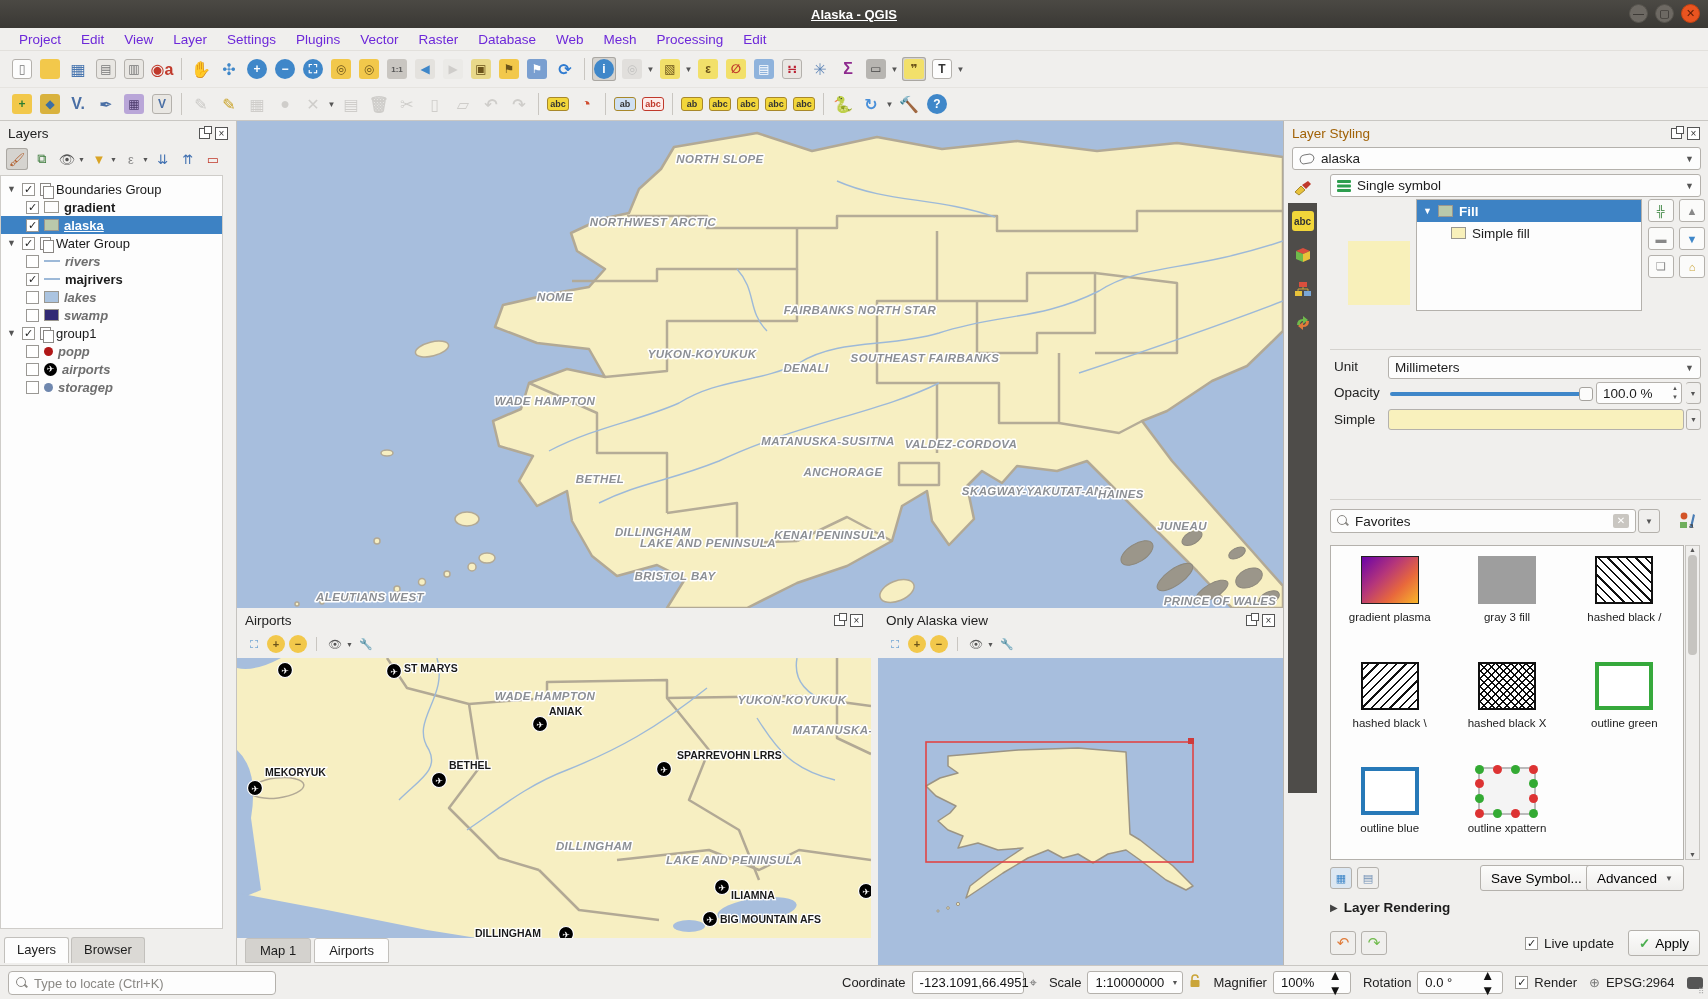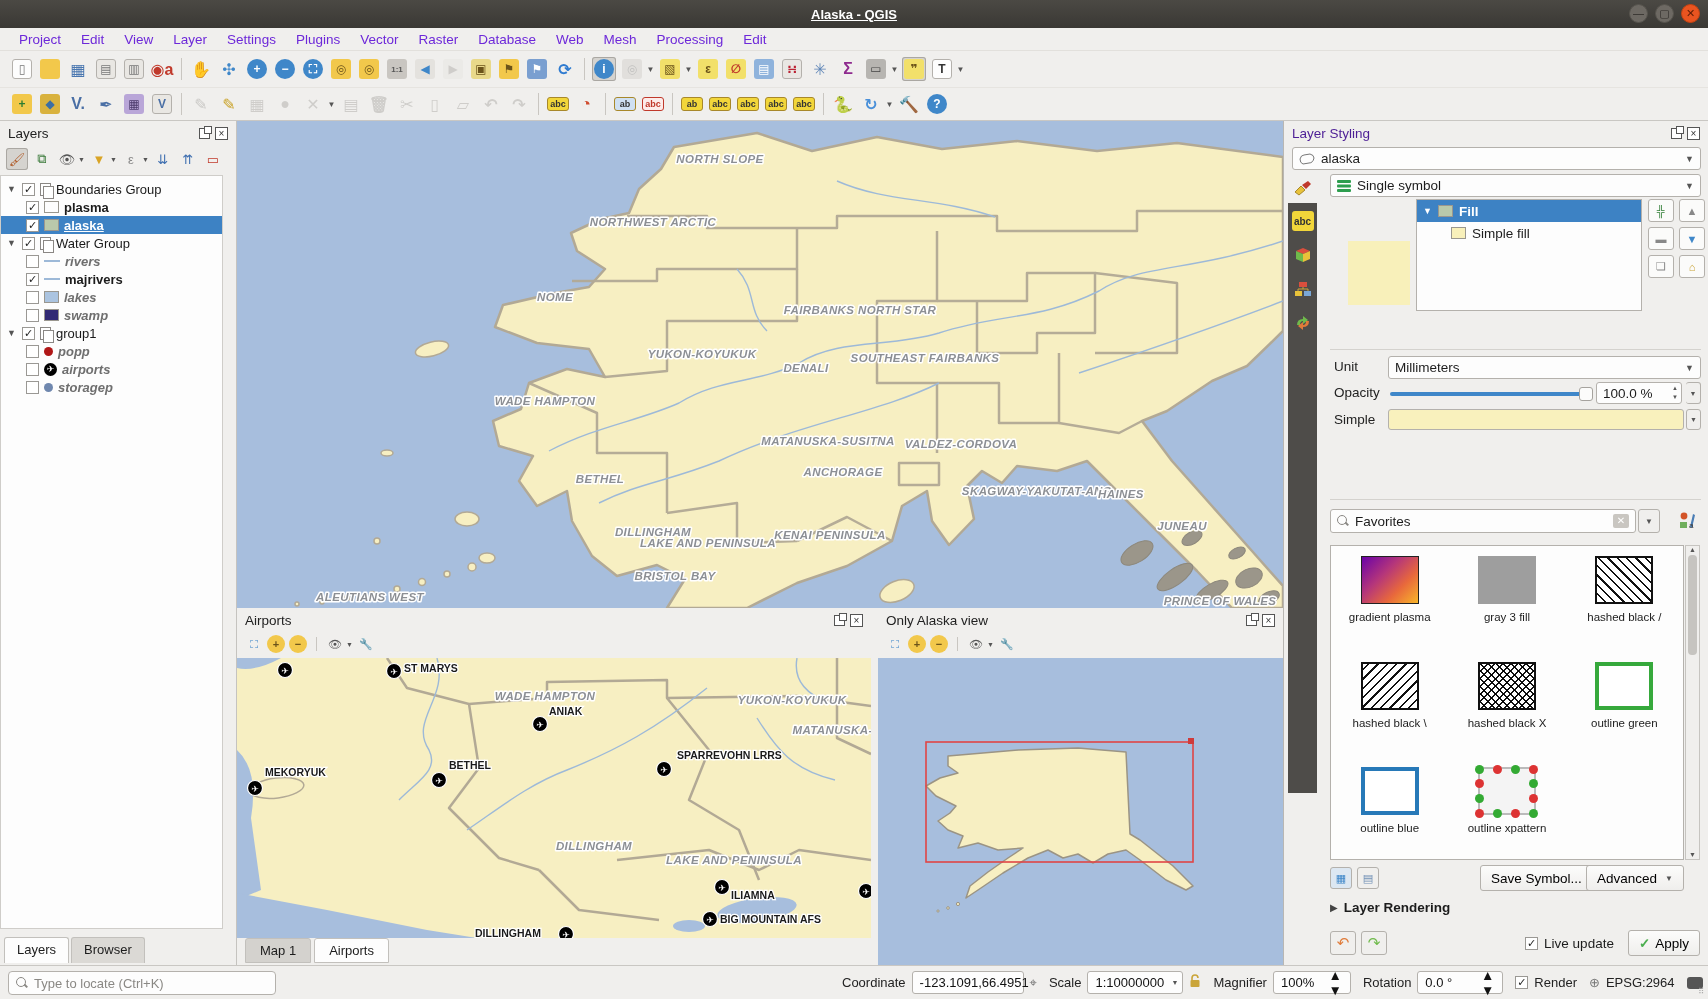--- a/index.html
+++ b/index.html
@@ -393,21 +393,21 @@
         <div class="tree-row">
           <span class="expander">▼</span>
           <span class="cb">✓</span>
           <span class="grp-icon"></span>
           <span class="lbl-group">Boundaries Group</span>
         </div>
         <div class="tree-row">
           <span style="width: 14px;"></span>
           <span class="cb">✓</span>
           <span class="swatch" style="background: rgb(253, 253, 253);"></span>
-          <span class="lbl-bold">plasma</span>
+          <span class="lbl-bold">gradient</span>
         </div>
         <div class="tree-row selected">
           <span style="width: 14px;"></span>
           <span class="cb">✓</span>
           <span class="swatch" style="background: rgb(185, 201, 171);"></span>
           <span class="lbl-bold" style="color: rgb(255, 255, 255); text-decoration: underline;">alaska</span>
         </div>
         <div class="tree-row">
           <span class="expander">▼</span>
           <span class="cb">✓</span>
@@ -701,21 +701,21 @@
     </div>
 
     <div class="map-tabs" id="map-tabs">
         <span class="map-tab">Map 1</span>
         <span class="map-tab active">Airports</span>
       </div>
   </div>
 
   <div class="right-panel">
     <div class="rp-header">
-      <span style="font-size:13.5px;color:#4c1d95;">Layer Styling</span>
+      <span style="font-size:13.5px;color:#a16207;">Layer Styling</span>
       <div class="panel-hicons">
         <span class="icon-float"></span>
         <span class="icon-close">×</span>
       </div>
     </div>
 
     <div class="combo" style="position:absolute; left:8px; top:26px; width:409px;">
       <svg width="16" height="12" viewBox="0 0 16 12">
         <path d="M1,6 Q2,2 5,2 L11,1 Q15,2 15,5 Q14,10 10,10 L4,11 Q1,10 1,6 Z" fill="#fdfdfd" stroke="#777" stroke-width="1"></path>
       </svg>

